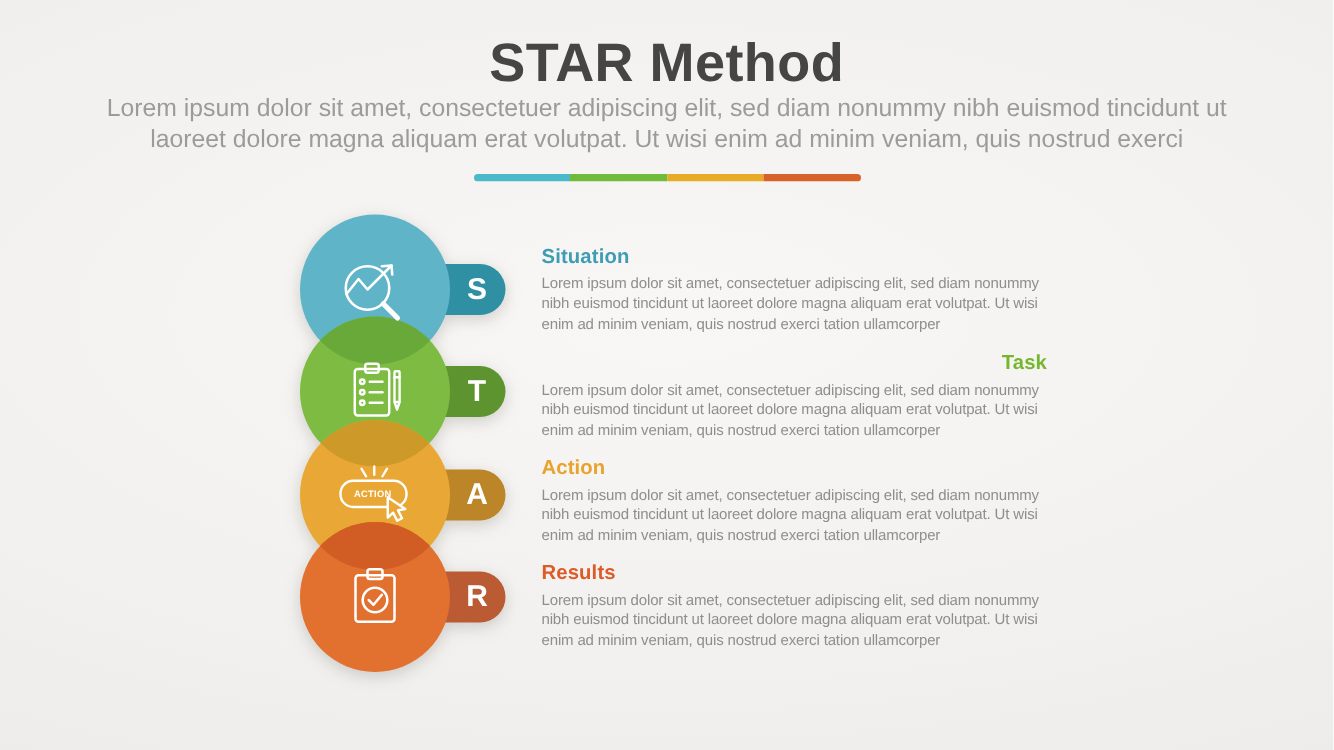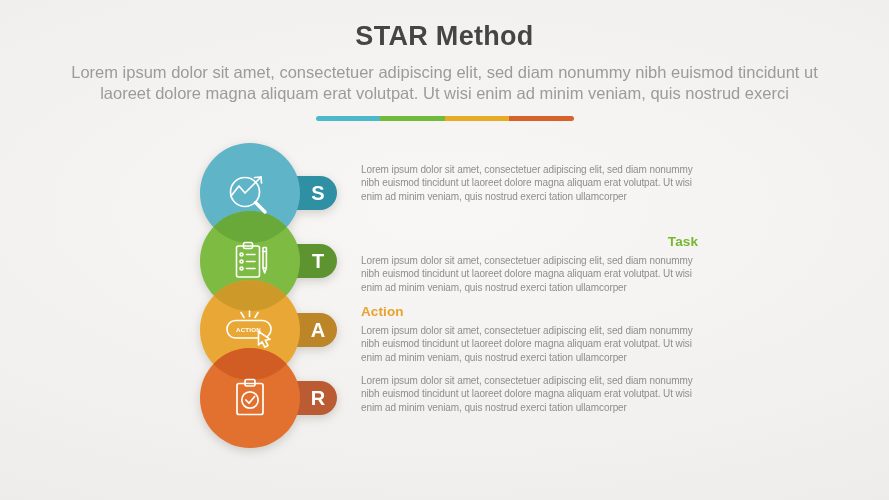--- a/index.html
+++ b/index.html
@@ -3,21 +3,21 @@
 <meta charset="utf-8">
 <style>
   html,body{margin:0;padding:0;}
   body{font-family:"Liberation Sans",sans-serif;}
   .stage{
     position:relative;width:889px;height:500px;overflow:hidden;
     background:radial-gradient(ellipse 120% 90% at 50% 42%, #f8f7f5 0%, #f1f0ee 55%, #e9e8e6 100%);
   }
   .main-title{
     position:absolute;top:21px;left:0;width:100%;text-align:center;
-    font-size:27px;font-weight:700;color:#454545;letter-spacing:.3px;margin:0;
+    font-size:36px;font-weight:700;color:#454545;letter-spacing:.3px;margin:0;
   }
   .subtitle{
     position:absolute;top:62px;left:50%;transform:translateX(-50%);width:790px;
     text-align:center;font-size:16.5px;line-height:1.28;color:#9b9b9b;
   }
   .divider{
     position:absolute;top:116px;left:50%;transform:translateX(-50%);
     width:258px;height:5px;border-radius:3px;overflow:hidden;display:flex;
   }
   .divider span{flex:1;height:100%;}
@@ -110,27 +110,29 @@
 
     <g stroke="#ffffff" fill="none" stroke-width="1.7" stroke-linecap="round" stroke-linejoin="round">
       <rect x="57" y="243.5" width="26" height="31" rx="2"></rect>
       <rect x="65" y="239.5" width="10" height="6.5" rx="1.5"></rect>
       <circle cx="70" cy="260" r="8.2"></circle>
       <polyline points="65.8,260 69,263.2 74.6,256.5"></polyline>
     </g>
   </svg>
 
   <div class="step-text pos-0">
+    <h3 style="color: rgb(62, 157, 178);">Situation</h3>
     <p>Lorem ipsum dolor sit amet, consectetuer adipiscing elit, sed diam nonummy nibh euismod tincidunt ut laoreet dolore magna aliquam erat volutpat. Ut wisi enim ad minim veniam, quis nostrud exerci tation ullamcorper</p>
   </div>
   <div class="step-text pos-1">
     <h3 style="color: rgb(118, 183, 47); text-align: right;">Task</h3>
     <p>Lorem ipsum dolor sit amet, consectetuer adipiscing elit, sed diam nonummy nibh euismod tincidunt ut laoreet dolore magna aliquam erat volutpat. Ut wisi enim ad minim veniam, quis nostrud exerci tation ullamcorper</p>
   </div>
   <div class="step-text pos-2">
     <h3 style="color: rgb(232, 163, 44);">Action</h3>
     <p>Lorem ipsum dolor sit amet, consectetuer adipiscing elit, sed diam nonummy nibh euismod tincidunt ut laoreet dolore magna aliquam erat volutpat. Ut wisi enim ad minim veniam, quis nostrud exerci tation ullamcorper</p>
   </div>
   <div class="step-text pos-3">
+    <h3 style="color: rgb(222, 91, 40);">Results</h3>
     <p>Lorem ipsum dolor sit amet, consectetuer adipiscing elit, sed diam nonummy nibh euismod tincidunt ut laoreet dolore magna aliquam erat volutpat. Ut wisi enim ad minim veniam, quis nostrud exerci tation ullamcorper</p>
   </div>
 
 </div>
 
 </body></html>

